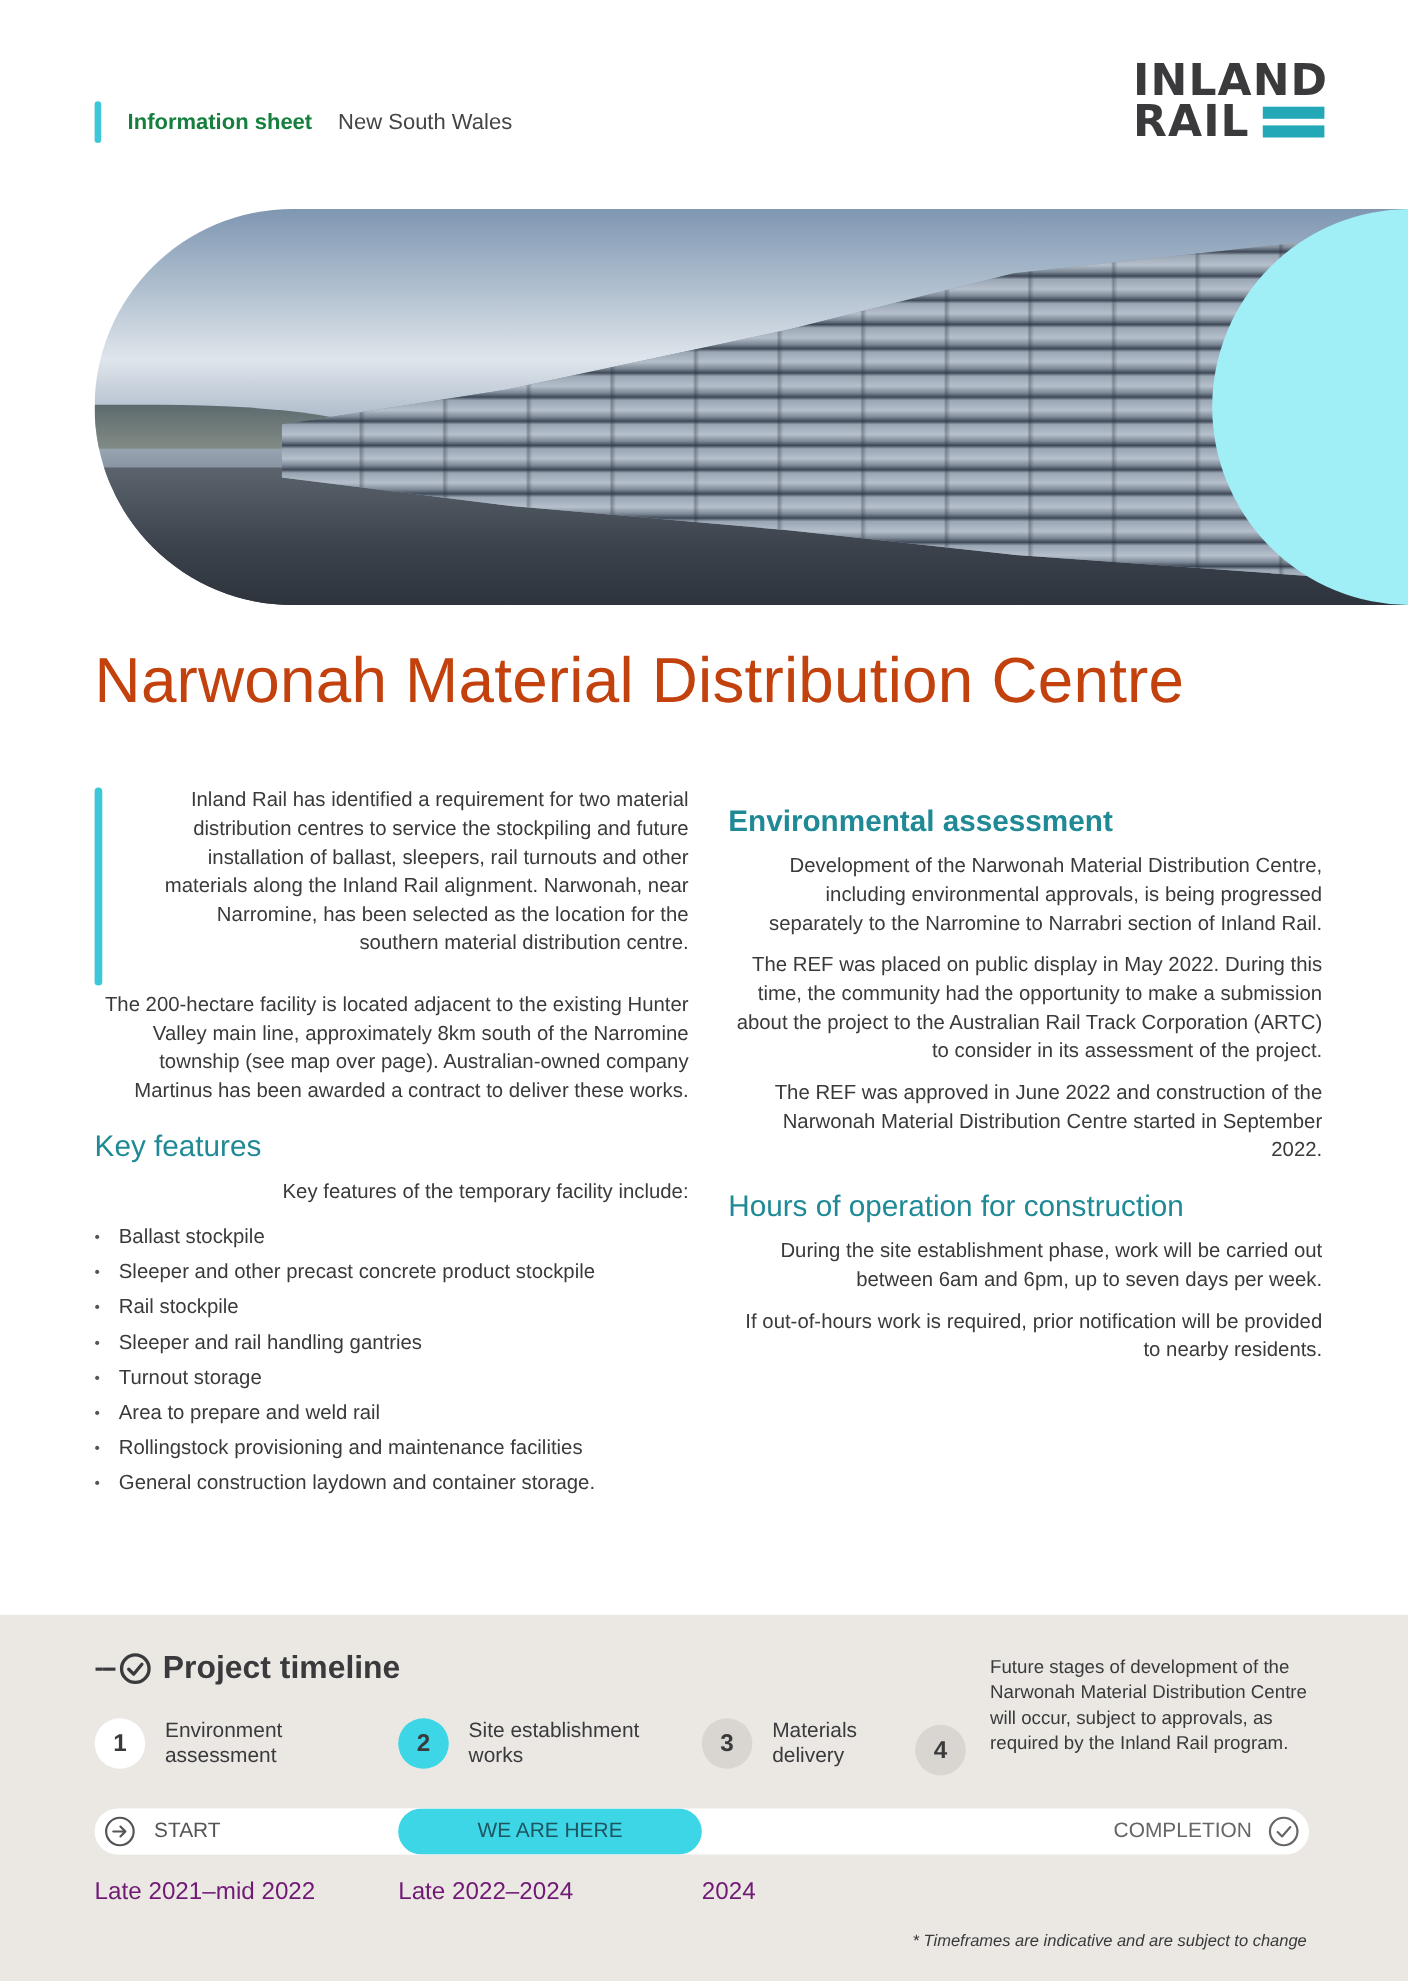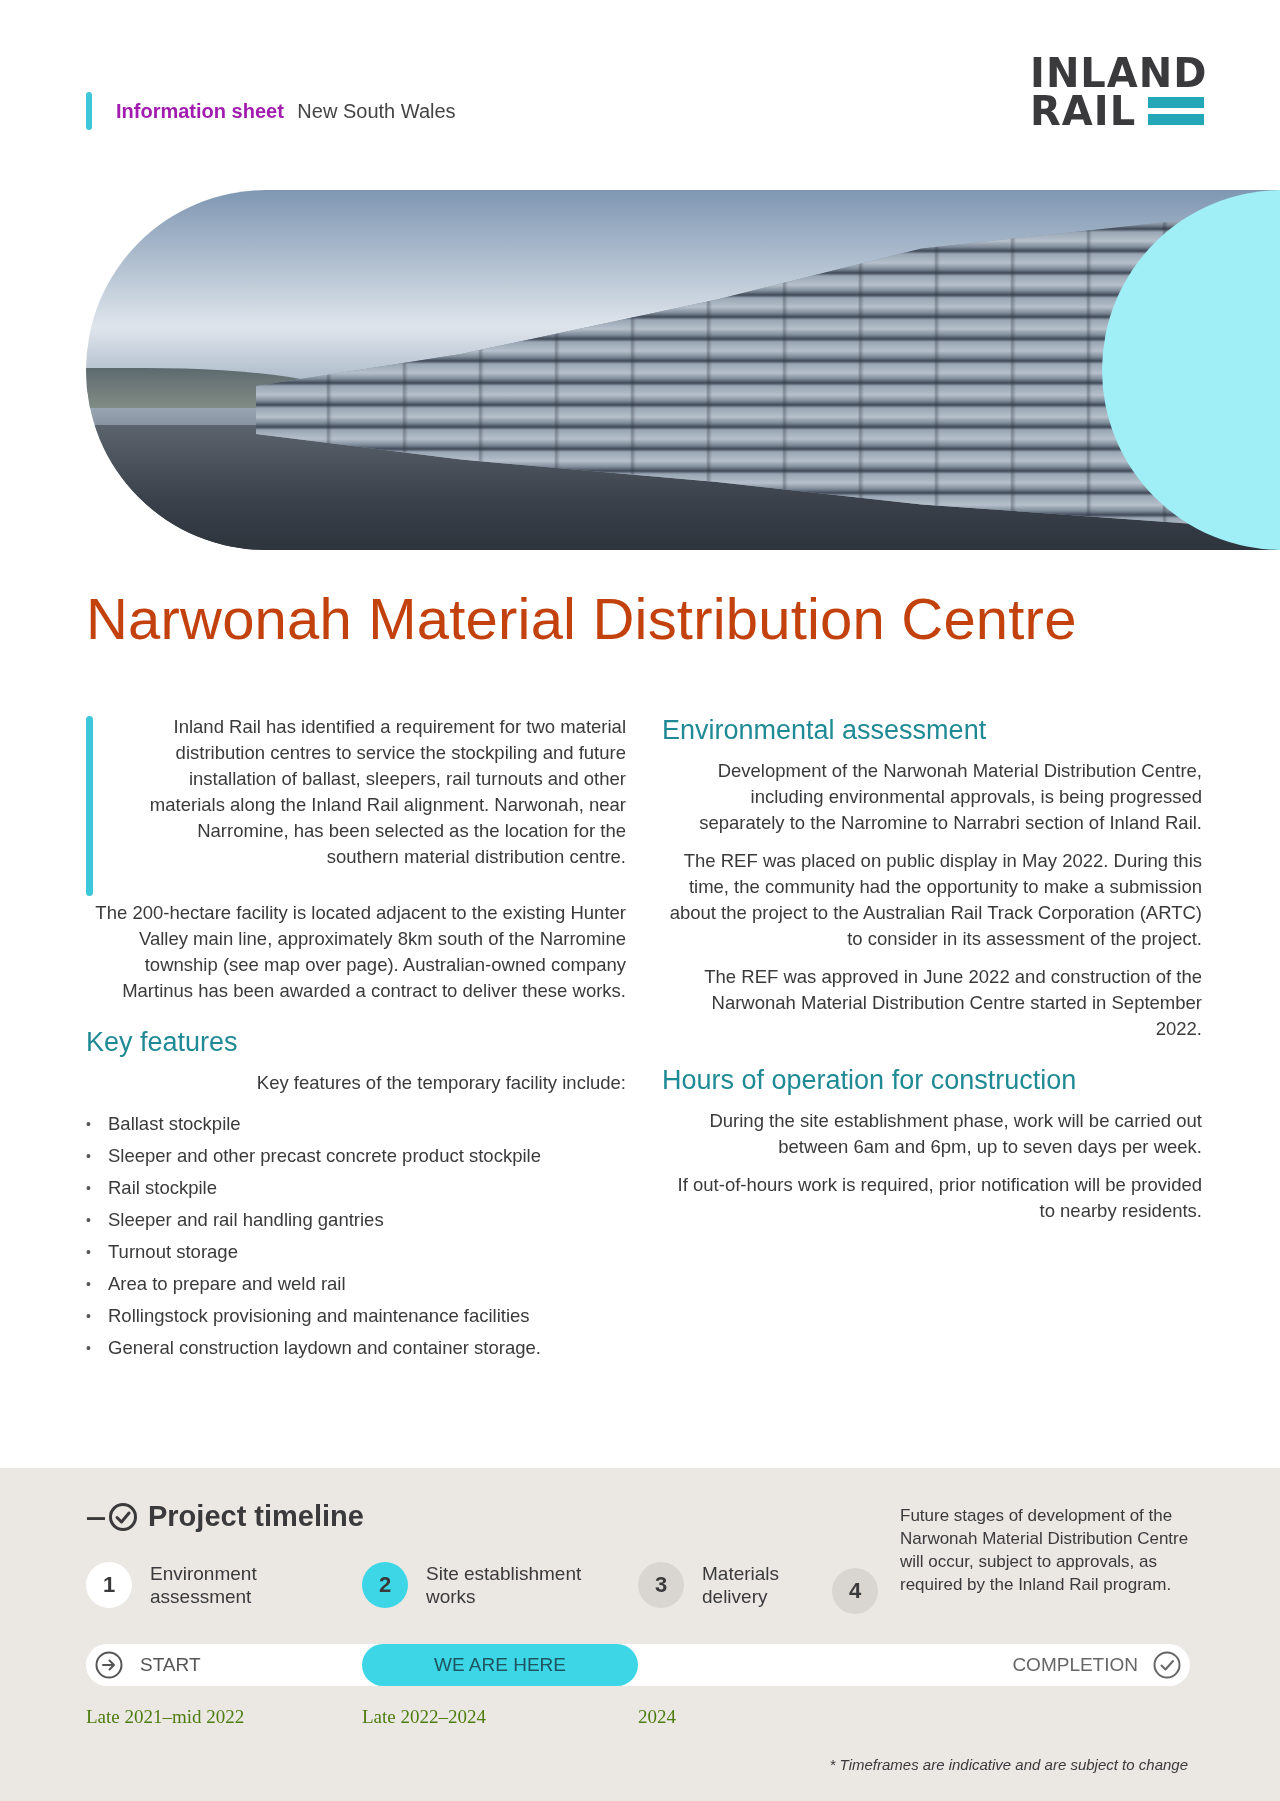--- a/index.html
+++ b/index.html
@@ -3,21 +3,21 @@
 <meta charset="utf-8">
 <style>
   * { box-sizing: border-box; margin: 0; padding: 0; }
   html, body { width: 1280px; height: 1801px; background: #ffffff; overflow: hidden; }
   body { font-family: "Liberation Sans", "DejaVu Sans", sans-serif; color: #3a3a3c; position: relative; }
 
   
   .header-label { position: absolute; left: 86px; top: 92px; height: 38px; display: flex; align-items: center; }
   .header-bar { width: 6px; height: 38px; background: #3cc8d8; border-radius: 3px; margin-right: 24px; }
   .header-text { font-size: 20px; color: #444; }
-  .header-text b { font-weight: bold; color: #a21caf; margin-right: 8px; }
+  .header-text b { font-weight: bold; color: #15803d; margin-right: 18px; }
 
   .logo { position: absolute; left: 1030px; top: 54px; width: 162px; height: 80px; }
   .logo-word { font-family: "DejaVu Sans", sans-serif; font-weight: bold; color: #3a3a3c; font-size: 40px; line-height: 38px; letter-spacing: 1px; }
   .logo-row2 { display: flex; align-items: center; }
   .logo-bars { margin-left: 12px; display: flex; flex-direction: column; gap: 6px; }
   .logo-bars span { display: block; width: 56px; height: 11px; background: #24a8b8; }
 
   
   .hero { position: absolute; left: 86px; top: 190px; width: 1194px; height: 360px; overflow: hidden;
           border-top-left-radius: 180px; border-bottom-left-radius: 180px; }
@@ -42,21 +42,21 @@
   
   .col-left { position: absolute; left: 86px; top: 714px; width: 540px; }
   .col-right { position: absolute; left: 662px; top: 714px; width: 540px; }
 
   .intro { position: relative; padding-left: 42px; margin-bottom: 30px; }
   .intro-bar { position: absolute; left: 0; top: 2px; width: 7px; height: 180px; background: #3cc8d8; border-radius: 4px; }
   p.body { font-size: 18.5px; line-height: 26px; color: #3a3a3c; margin-bottom: 12px; text-align: right; }
   .intro p.body { margin-bottom: 0; }
 
   h2.section { font-size: 27px; font-weight: normal; color: #1f8a96; margin: 22px 0 12px; line-height: 32px; }
-  .col-right h2.section:first-child { margin-top: 0; }
+  .col-right h2.section:first-child { margin-top: 16px; font-weight: bold; }
 
   ul.features { list-style: none; }
   ul.features li { font-size: 18.5px; line-height: 32px; position: relative; padding-left: 22px; color: #3a3a3c; }
   ul.features li::before { content: "•"; position: absolute; left: 0; top: 0; font-size: 14px; color: #555; }
 
   
   .timeline-panel { position: absolute; left: 0; top: 1468px; width: 1280px; height: 333px; background: #ebe8e4; }
   .tl-title { position: absolute; left: 86px; top: 32px; display: flex; align-items: center; }
   .tl-dashes { font-size: 24px; font-weight: bold; color: #3a3a3c; letter-spacing: -2px; }
   .tl-check { margin: 0 10px 0 4px; }
@@ -70,21 +70,21 @@
   .n3, .n4 { background: #d9d5d0; }
   .stage4-text { position: absolute; left: 900px; top: 36px; width: 290px; font-size: 17px; line-height: 23px; color: #3a3a3c; }
 
   .tl-bar { position: absolute; left: 86px; top: 176px; width: 1104px; height: 42px; border-radius: 21px; background: #ffffff; overflow: hidden; }
   .tl-start { position: absolute; left: 0; top: 0; width: 300px; height: 42px; background: #ffffff; border-radius: 21px 0 0 21px; display: flex; align-items: center; padding-left: 8px; }
   .tl-start-label { margin-left: 16px; font-size: 19px; color: #555; }
   .tl-here { position: absolute; left: 276px; top: 0; width: 276px; height: 42px; background: #3cd6e6; border-radius: 21px; display: flex; align-items: center; justify-content: center; font-size: 19px; color: #1e5560; }
   .tl-end { position: absolute; right: 8px; top: 0; height: 42px; display: flex; align-items: center; }
   .tl-end-label { font-size: 19px; color: #666; margin-right: 14px; }
 
-  .tl-date { position: absolute; top: 238px; font-size: 19px; color: #4d7c0f; font-family: Liberation Serif, serif; }
+  .tl-date { position: absolute; top: 238px; font-size: 22px; color: #701a75; }
   .tl-note { position: absolute; right: 92px; top: 288px; font-size: 15px; font-style: italic; color: #3a3a3c; }
 </style>
 </head>
 <body>
 
 <div class="header-label">
   <div class="header-bar"></div>
   <div class="header-text">
     <b>Information sheet</b>
     <span>New South Wales</span>

